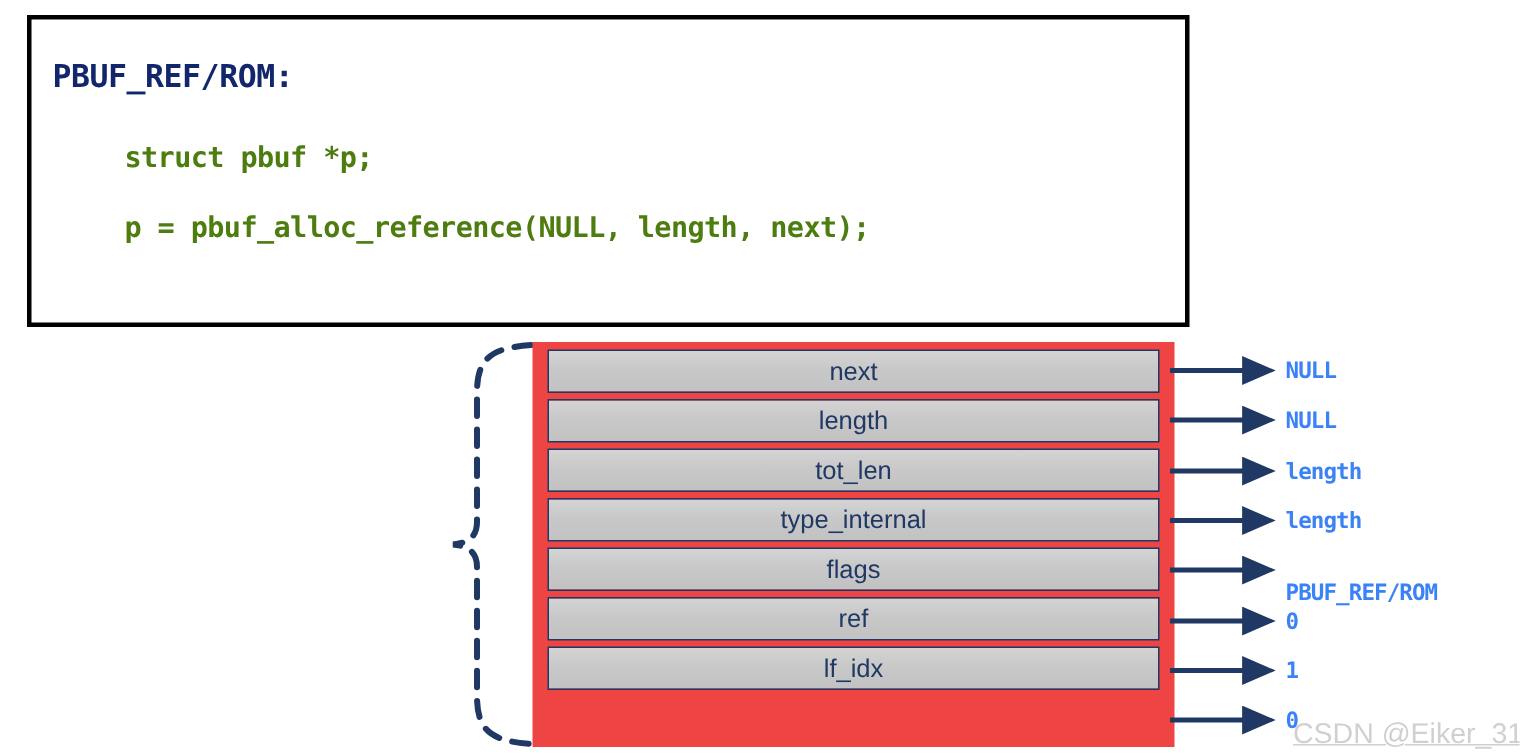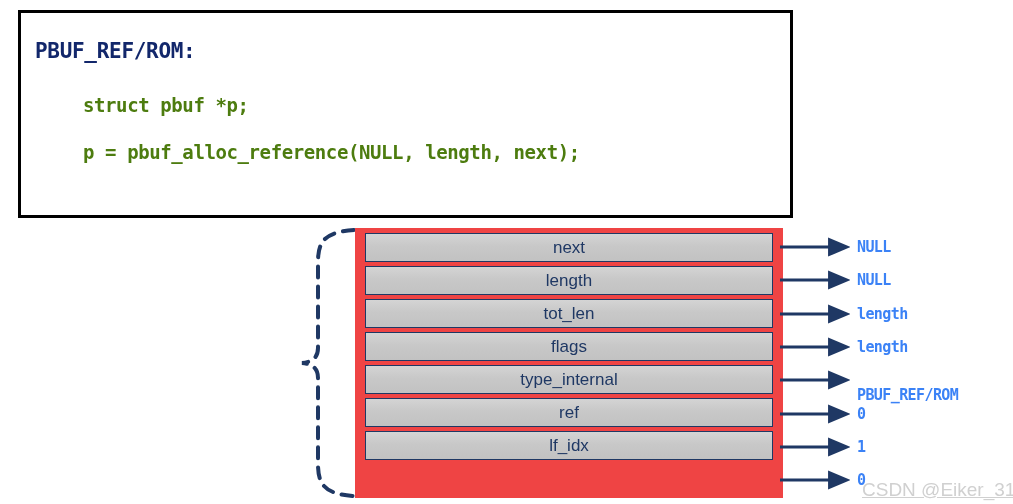--- a/index.html
+++ b/index.html
@@ -155,22 +155,22 @@
              C 22 136, 16 140, 6 141
              C 16 142, 22 146, 22 156
              L 22 242
              C 22 264, 30 272, 58 274" fill="none" stroke="#1f3864" stroke-width="4" stroke-linecap="round" stroke-dasharray="11 9"></path>
   </svg>
 
   <div class="struct-frame">
     <div class="struct-row">next</div>
     <div class="struct-row">length</div>
     <div class="struct-row">tot_len</div>
+    <div class="struct-row">type_internal</div>
     <div class="struct-row">flags</div>
-    <div class="struct-row">type_internal</div>
     <div class="struct-row">ref</div>
     <div class="struct-row">lf_idx</div>
   </div>
 
   <svg class="arrows-svg" viewBox="0 0 80 270">
     <defs>
       <marker id="ah" markerWidth="7" markerHeight="7" refX="5.6" refY="3" orient="auto">
         <path d="M0,0 L7,3 L0,6 z" fill="#1f3864"></path>
       </marker>
     </defs>

